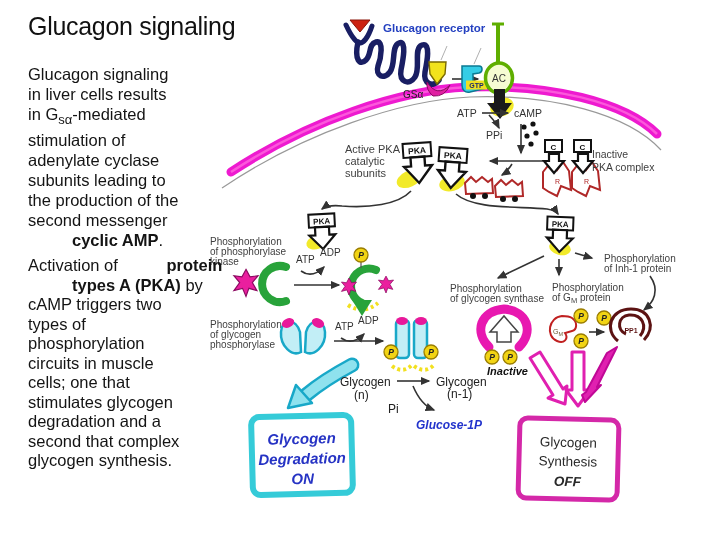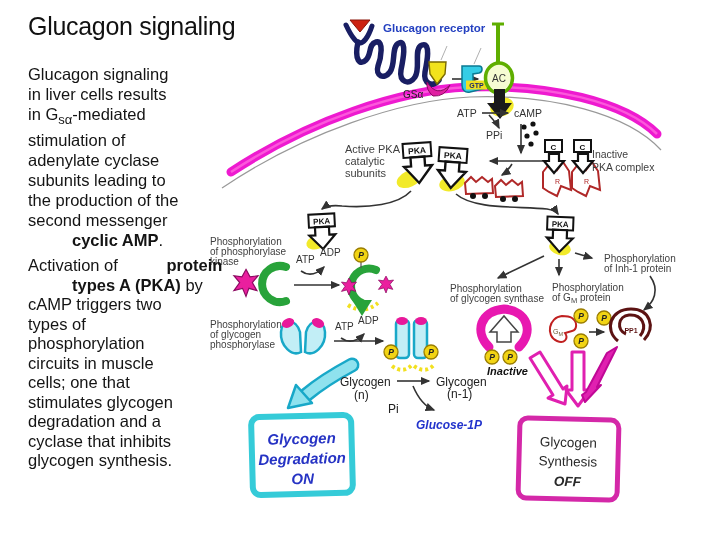--- a/index.html
+++ b/index.html
@@ -312,17 +312,17 @@
   <div class="para p2">
     <div class="line"><span>Activation of </span><b>protein</b></div>
     <div class="line"><b>types A (PKA)</b><span> by</span></div>
     <div class="line">cAMP triggers two</div>
     <div class="line">types of</div>
     <div class="line">phosphorylation</div>
     <div class="line">circuits in muscle</div>
     <div class="line">cells; one that</div>
     <div class="line">stimulates glycogen</div>
     <div class="line">degradation and a</div>
-    <div class="line">cyclase that inhibits</div>
+    <div class="line">second that complex</div>
     <div class="line">glycogen synthesis.</div>
   </div>
 
 </div>
 
 </body></html>

